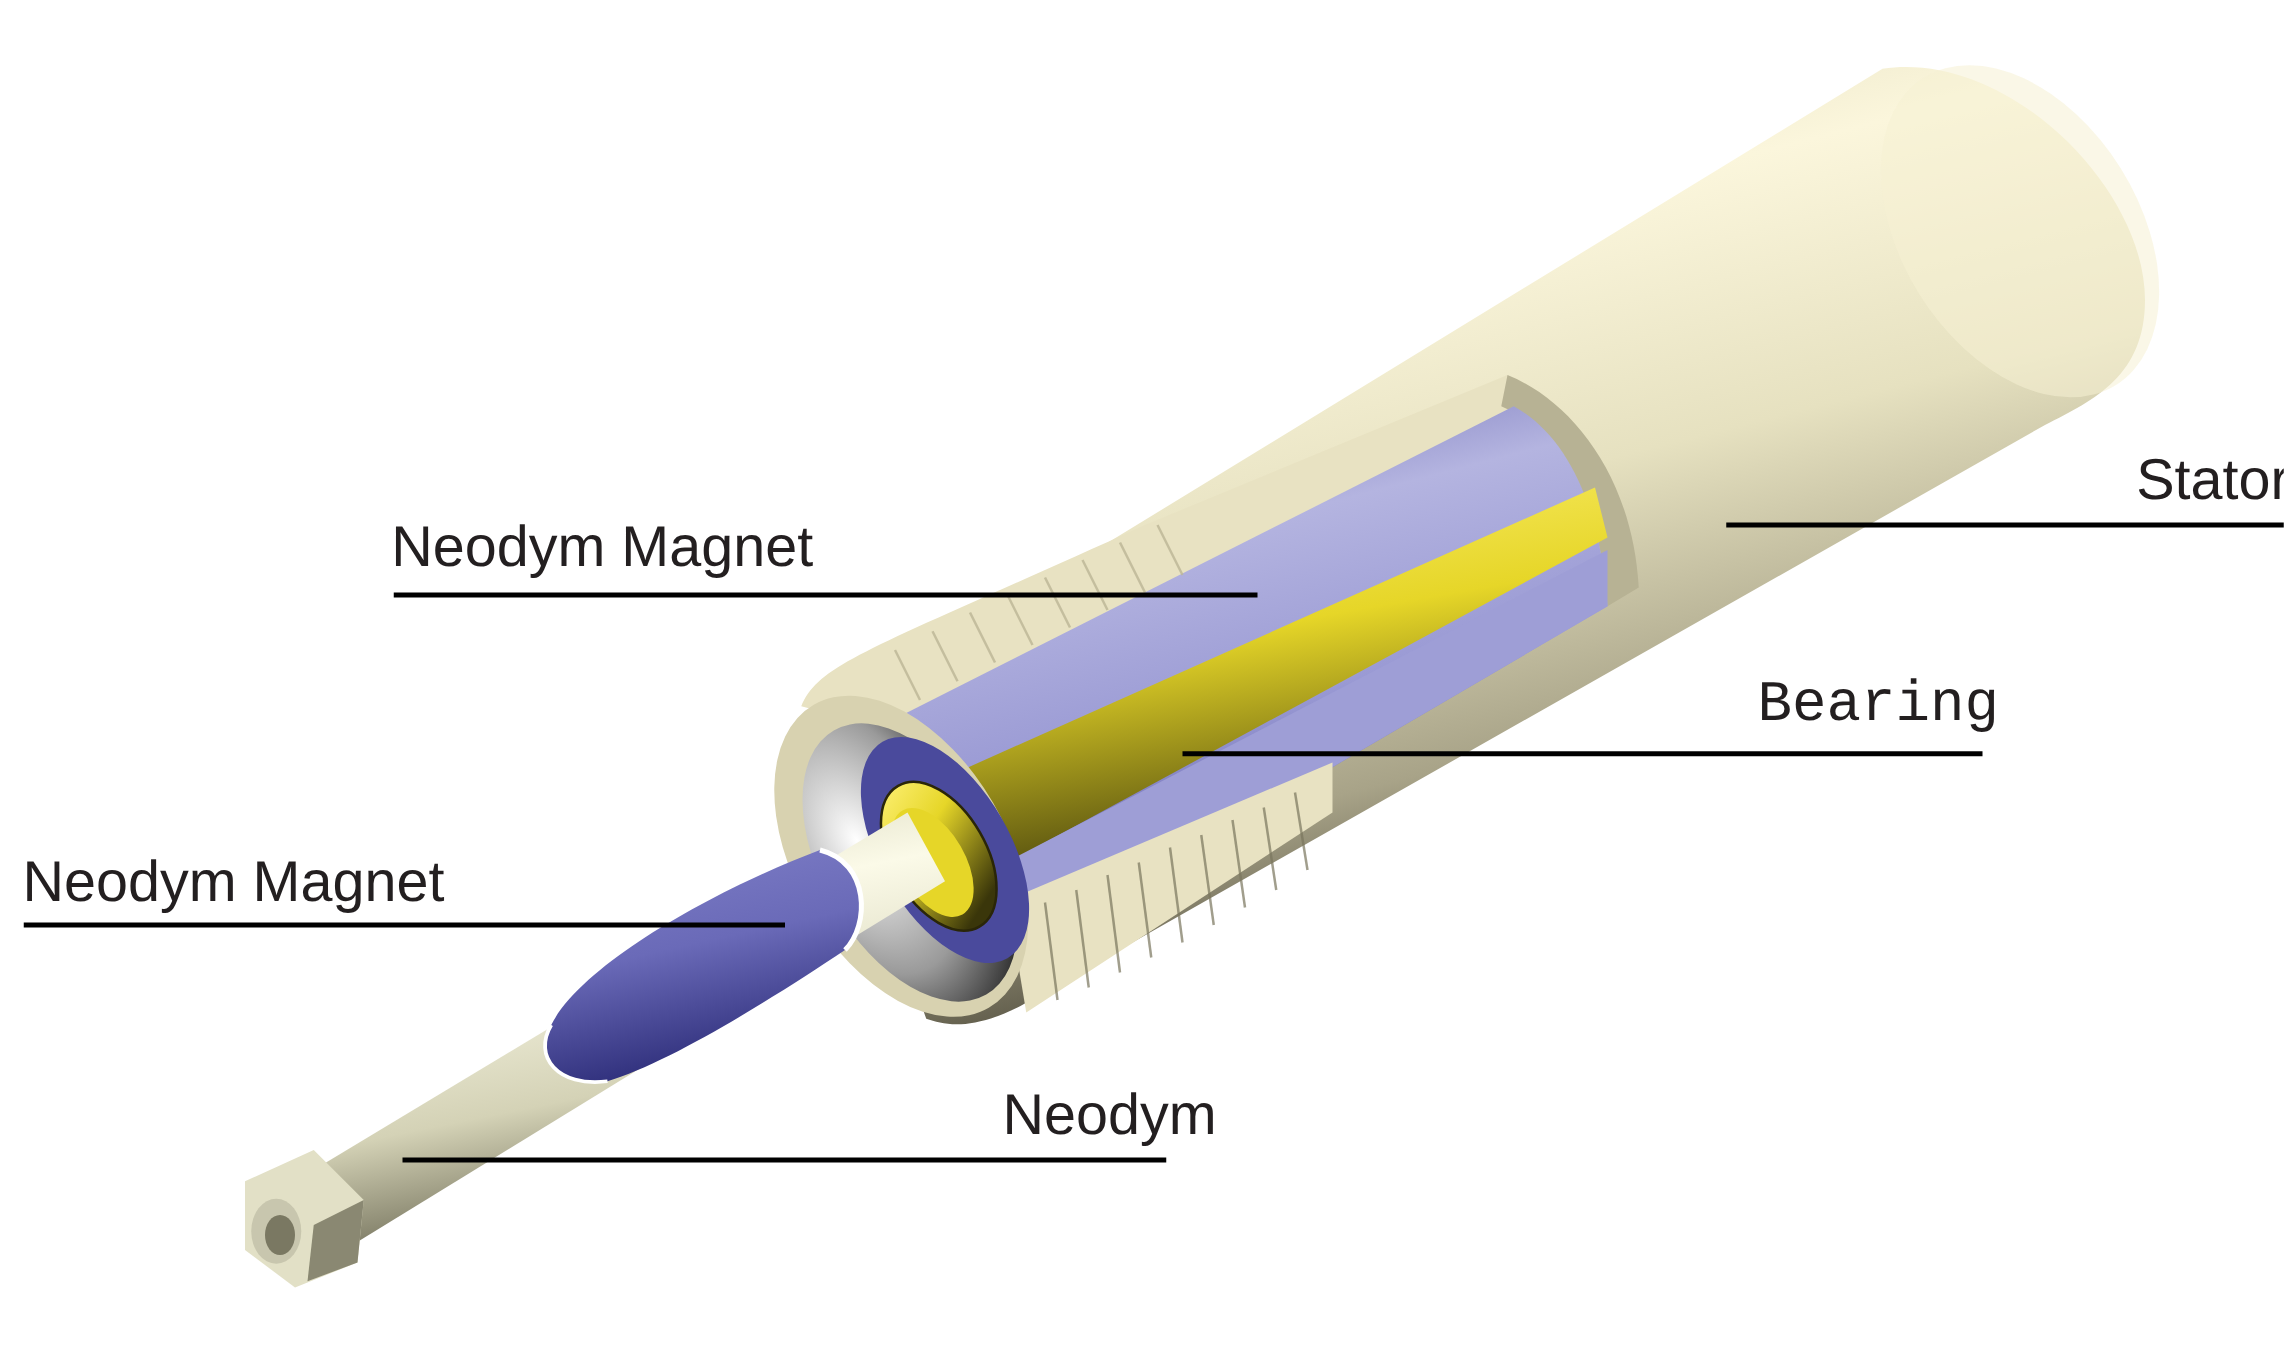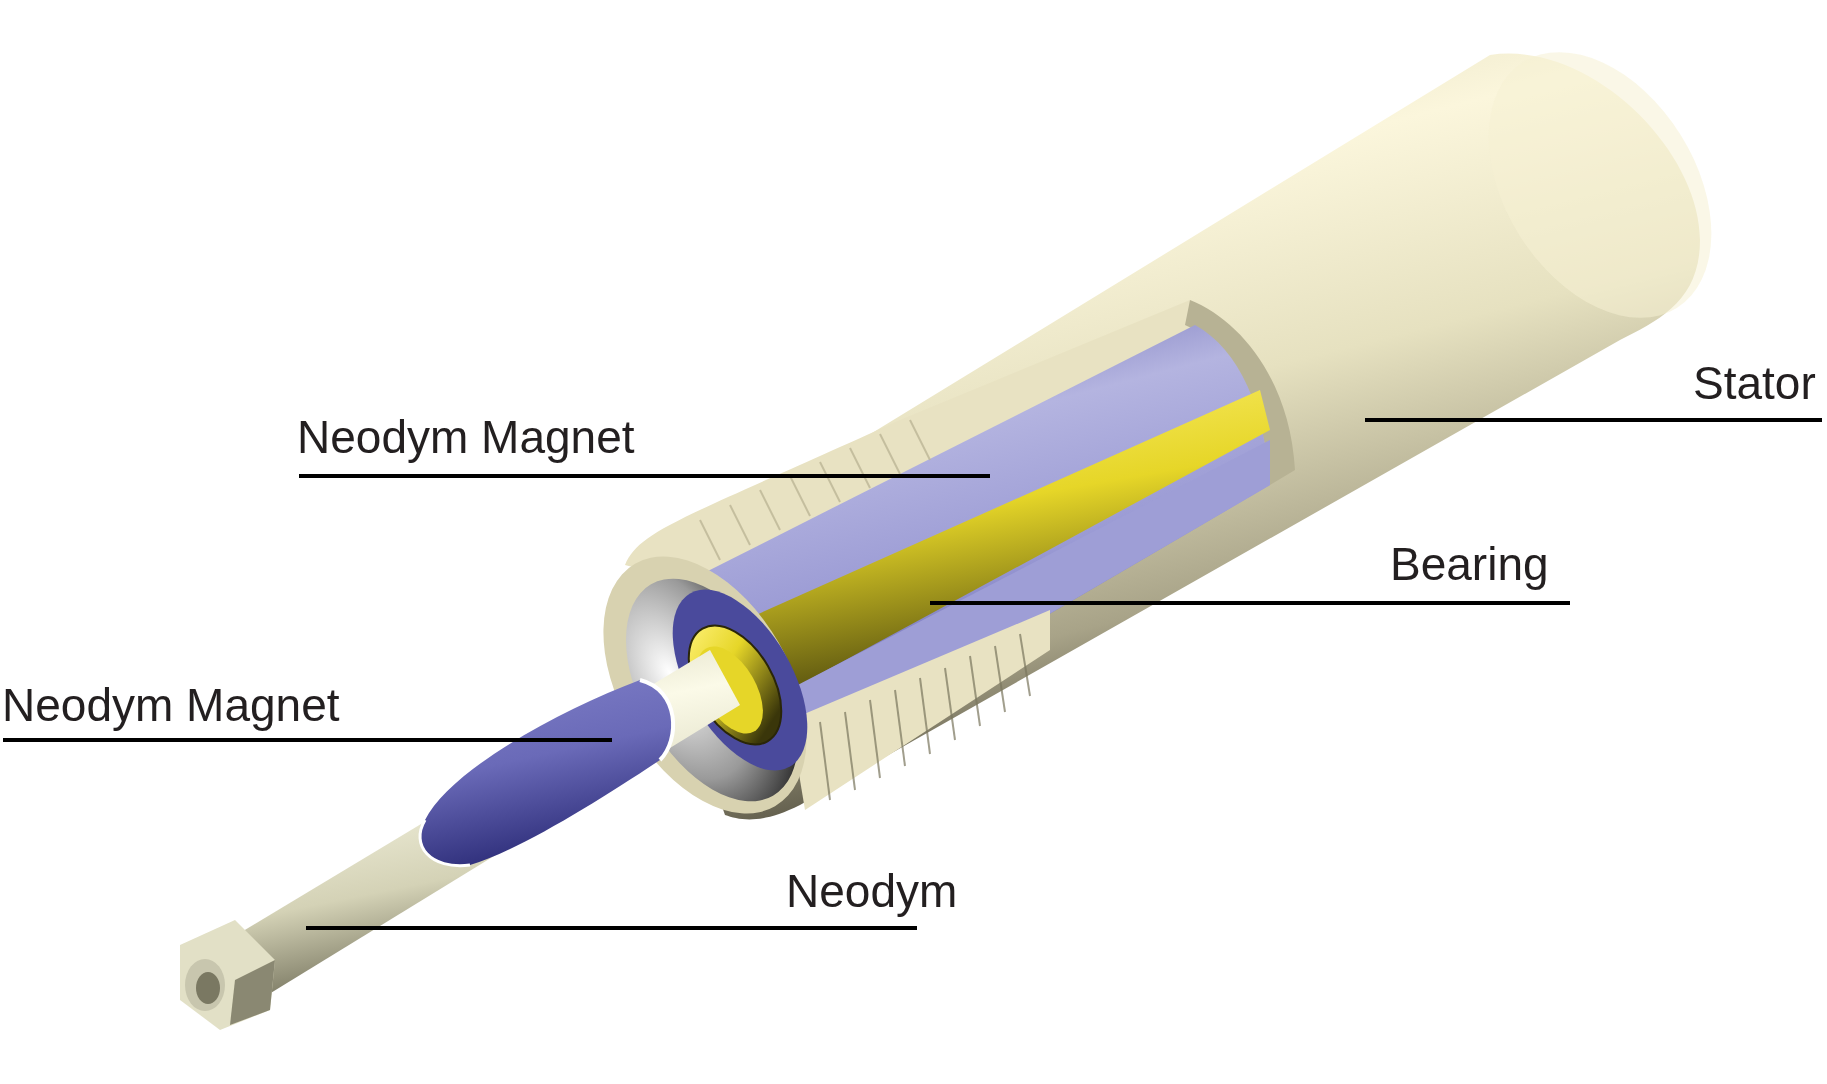--- a/index.html
+++ b/index.html
@@ -1,17 +1,17 @@
 <!DOCTYPE html>
 <html><head>
 <meta charset="utf-8">
 <style>
   html, body { margin: 0; padding: 0; background: #ffffff; }
   body { width: 1827px; height: 1084px; position: relative; overflow: hidden; }
-  #stage { position: absolute; left: 0; top: 0; width: 1623px; height: 1084px; }
+  #stage { position: absolute; left: 16px; top: 0; width: 1623px; height: 1084px; }
   .label {
     position: absolute;
     font-family: "Liberation Sans", sans-serif;
     font-size: 46px;
     color: #231f20;
     line-height: 1;
     white-space: nowrap;
   }
 </style>
 </head>
@@ -134,16 +134,16 @@
       <line x1="1365" y1="420" x2="1822" y2="420"></line>
       <line x1="299" y1="476" x2="990" y2="476"></line>
       <line x1="930" y1="603" x2="1570" y2="603"></line>
       <line x1="3" y1="740" x2="612" y2="740"></line>
       <line x1="306" y1="928" x2="917" y2="928"></line>
     </g>
   </svg>
 
   <div class="label" style="left:1693px; top:360px;">Stator</div>
   <div class="label" style="left:297px; top:414px;">Neodym Magnet</div>
-  <div class="label" style="left:1390px; top:541px;">Bearing</div>
+  <div class="label" style="left:1390px; top:541px;font-family:Liberation Mono, monospace;">Bearing</div>
   <div class="label" style="left:2px; top:682px;">Neodym Magnet</div>
   <div class="label" style="left:786px; top:868px;">Neodym</div>
 </div>
 
 </body></html>

